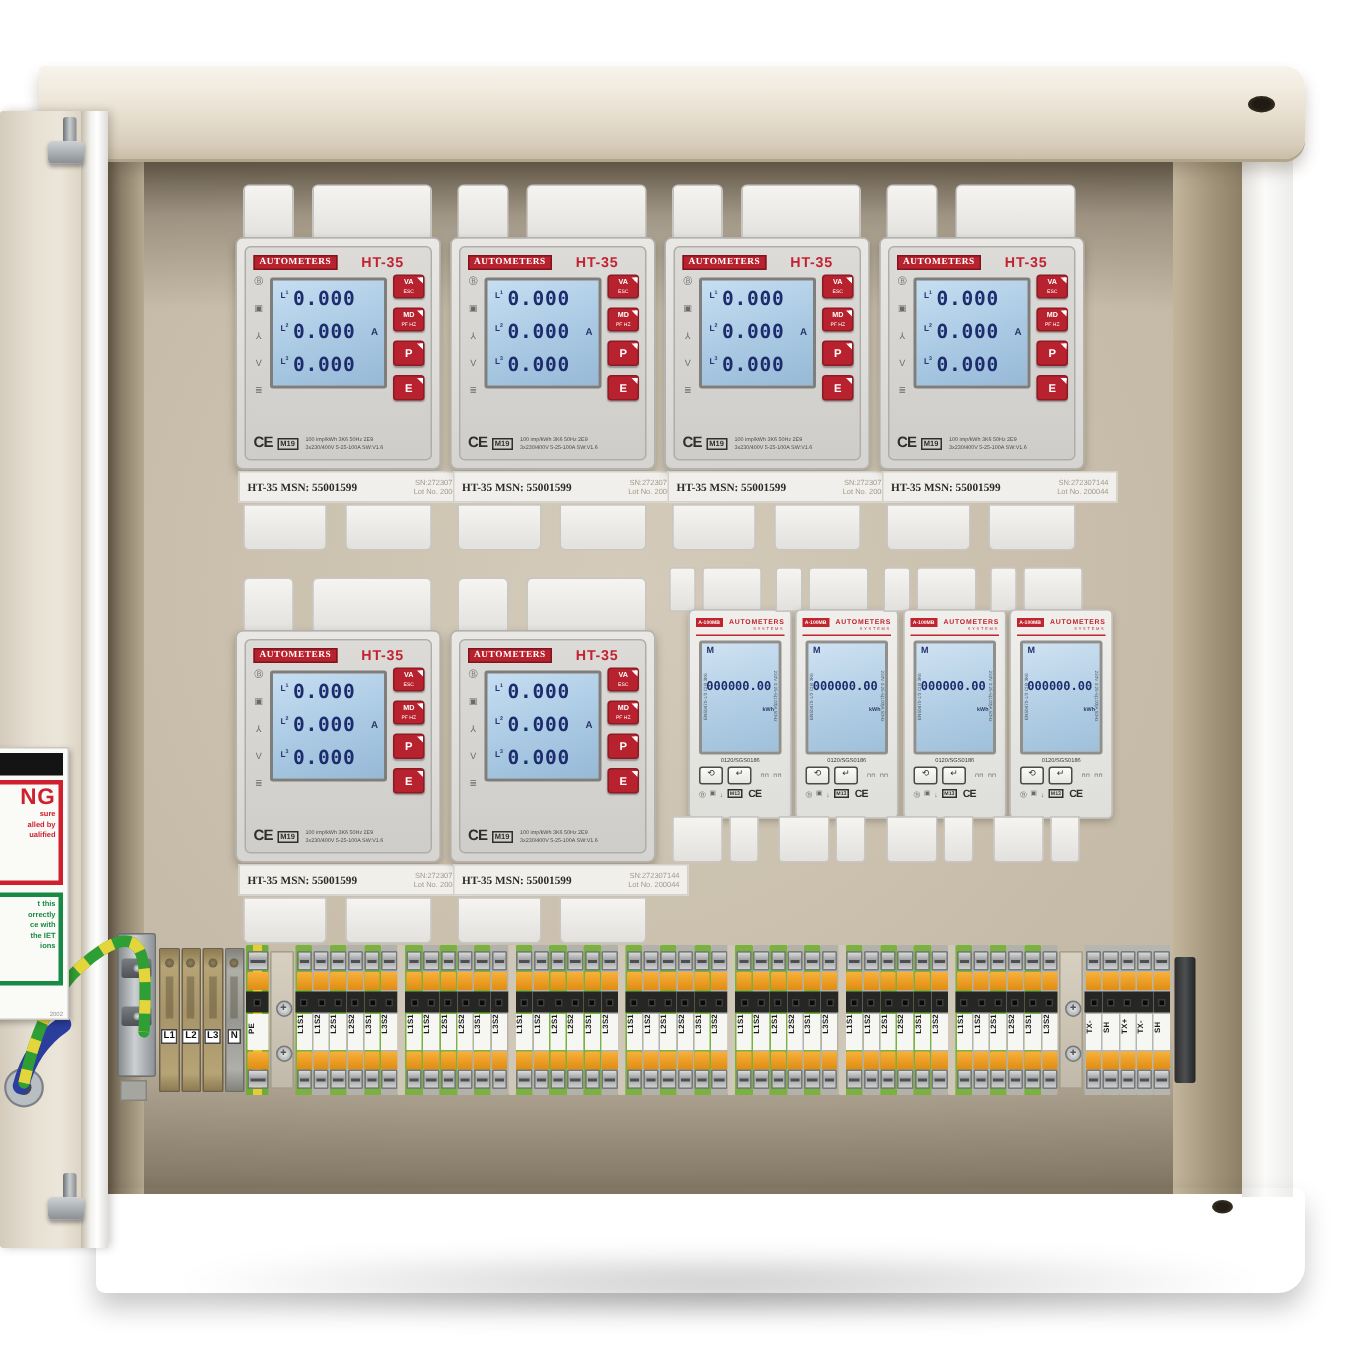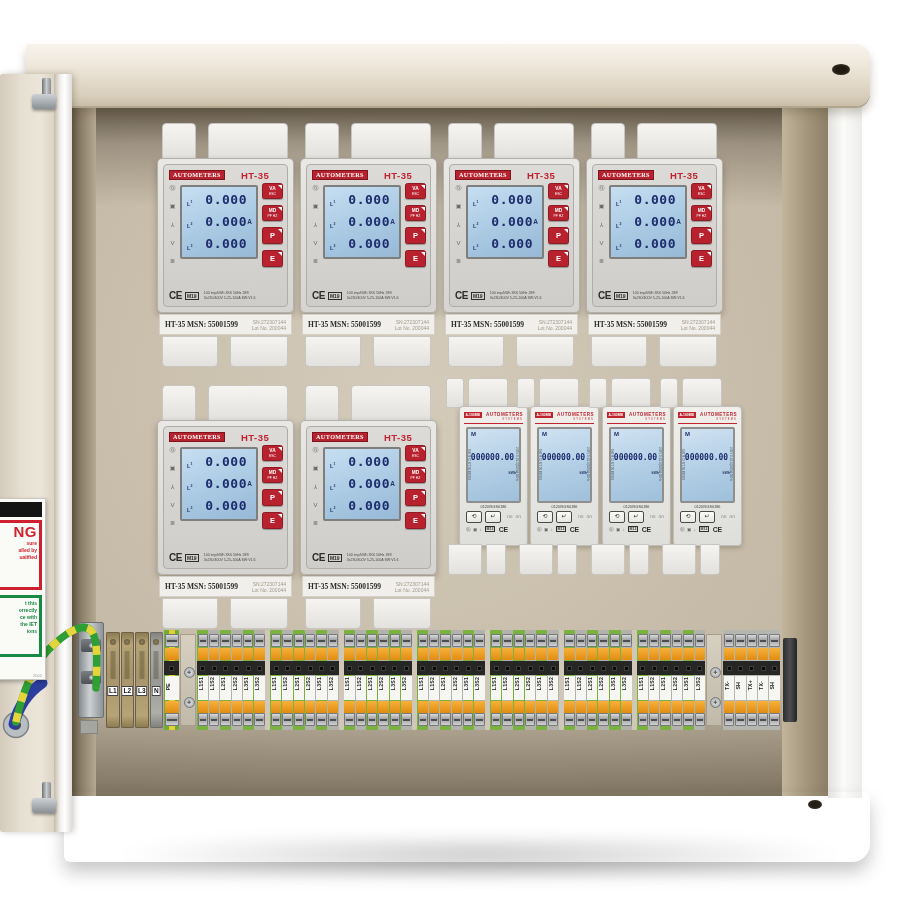--- a/index.html
+++ b/index.html
@@ -99,21 +99,21 @@
     background:linear-gradient(180deg,#d7d0c1,#c1baab);box-sizing:border-box;}
   .rail-spacer::before,.rail-spacer::after{content:'✚';position:absolute;left:50%;width:9px;height:9px;margin-left:-4.5px;
     font-size:5px;color:#555;text-align:center;line-height:9px;border-radius:50%;border:.5px solid #777;
     background:radial-gradient(#e9eaeb,#9b9fa2);}
   .rail-spacer::before{top:32px;} .rail-spacer::after{top:62px;}
   .rail-bracket-r{width:14px;height:84px;margin-left:3px;border-radius:2px;flex:none;
     background:linear-gradient(90deg,#2c2d2f,#4c4e50 50%,#232426);}
   .terms{display:flex;align-items:center;}
   .ht35-slot{position:absolute;width:137px;height:244px;z-index:6;}
   .a100-slot{position:absolute;width:69px;height:197px;z-index:6;}
-  .ht35{position:relative;width:137px;height:244px;}
+  .ht35{position:relative;width:137px;height:244px;padding-left:24px;}
   .ht35 .tab{position:absolute;background:linear-gradient(180deg,#f5f4f1,#e2e1de);border:1px solid #c7c6c3;box-sizing:border-box;}
   .ht35 .tab-tl{left:5px;top:0;width:34px;height:37px;border-radius:4px 4px 0 0;}
   .ht35 .tab-tr{left:51px;top:0;width:80px;height:37px;border-radius:4px 4px 0 0;}
   .ht35 .tab-bl{left:5px;top:213px;width:56px;height:31px;border-radius:0 0 4px 4px;}
   .ht35 .tab-br{left:73px;top:213px;width:58px;height:31px;border-radius:0 0 4px 4px;}
   .mbody{position:absolute;left:0;top:35px;width:137px;height:155px;border-radius:5px;
     background:linear-gradient(180deg,#e9e8e5,#d5d4d1);border:1px solid #b2b1ae;box-sizing:border-box;
     box-shadow:0 3px 6px rgba(70,60,45,.35);}
   .mface{position:absolute;left:5px;top:5px;right:5px;bottom:5px;border-radius:4px;
     background:linear-gradient(180deg,#dcdbd8,#cecdca);border:1px solid #aeadaa;
@@ -121,21 +121,21 @@
   .mhead{display:flex;align-items:center;height:12px;margin:0 2px 2px;}
   .brand-badge{background:#b7222e;color:#fff;font-family:"Liberation Serif","DejaVu Serif",serif;
     font-weight:700;font-size:6.2px;letter-spacing:.4px;padding:1px 3px 1.5px;border:.5px solid #7e141d;line-height:6px;}
   .model{color:#c32331;font-weight:700;font-size:9.5px;letter-spacing:.5px;margin-left:16px;}
   .mmain{display:flex;height:86px;align-items:flex-start;}
   .icol{width:11px;height:80px;display:flex;flex-direction:column;align-items:center;justify-content:space-between;
     padding:2px 0;font-size:6px;color:#6a6a66;line-height:7px;}
   .lcd{flex:1;height:66px;margin:2px 2px 0;border:2px solid #7e7f7d;border-radius:2px;position:relative;
     background:linear-gradient(160deg,#c6def1 0%,#a9c9e3 55%,#97b9d6 100%);
     padding:2px 4px;display:flex;flex-direction:column;justify-content:space-around;box-sizing:content-box;}
-  .lrow{display:flex;align-items:flex-end;gap:13px;margin-left:1px;}
+  .lrow{display:flex;align-items:flex-start;gap:3px;margin-left:1px;}
   .ph{color:#27356f;font-size:5.5px;font-weight:700;flex:none;}
   .ph sup{font-size:3.5px;}
   .val{font-family:"DejaVu Sans Mono",monospace;font-weight:700;font-size:13px;color:#1d2c6d;letter-spacing:.5px;line-height:14px;}
   .unit{position:absolute;right:4px;top:44%;font-size:6.5px;color:#273566;font-weight:700;}
   .bcol{width:22px;height:84px;display:flex;flex-direction:column;justify-content:space-between;margin-left:2px;}
   .mbtn{width:21px;border-radius:2.5px;background:#b7222e;border:.5px solid #8e1b24;color:#fff;text-align:center;
     position:relative;display:flex;flex-direction:column;justify-content:center;box-shadow:0 1px 1px rgba(0,0,0,.3);
     box-sizing:border-box;}
   .mbtn::after{content:'';position:absolute;right:.5px;top:.5px;border:2px solid transparent;
     border-top-color:#fff;border-right-color:#fff;}

